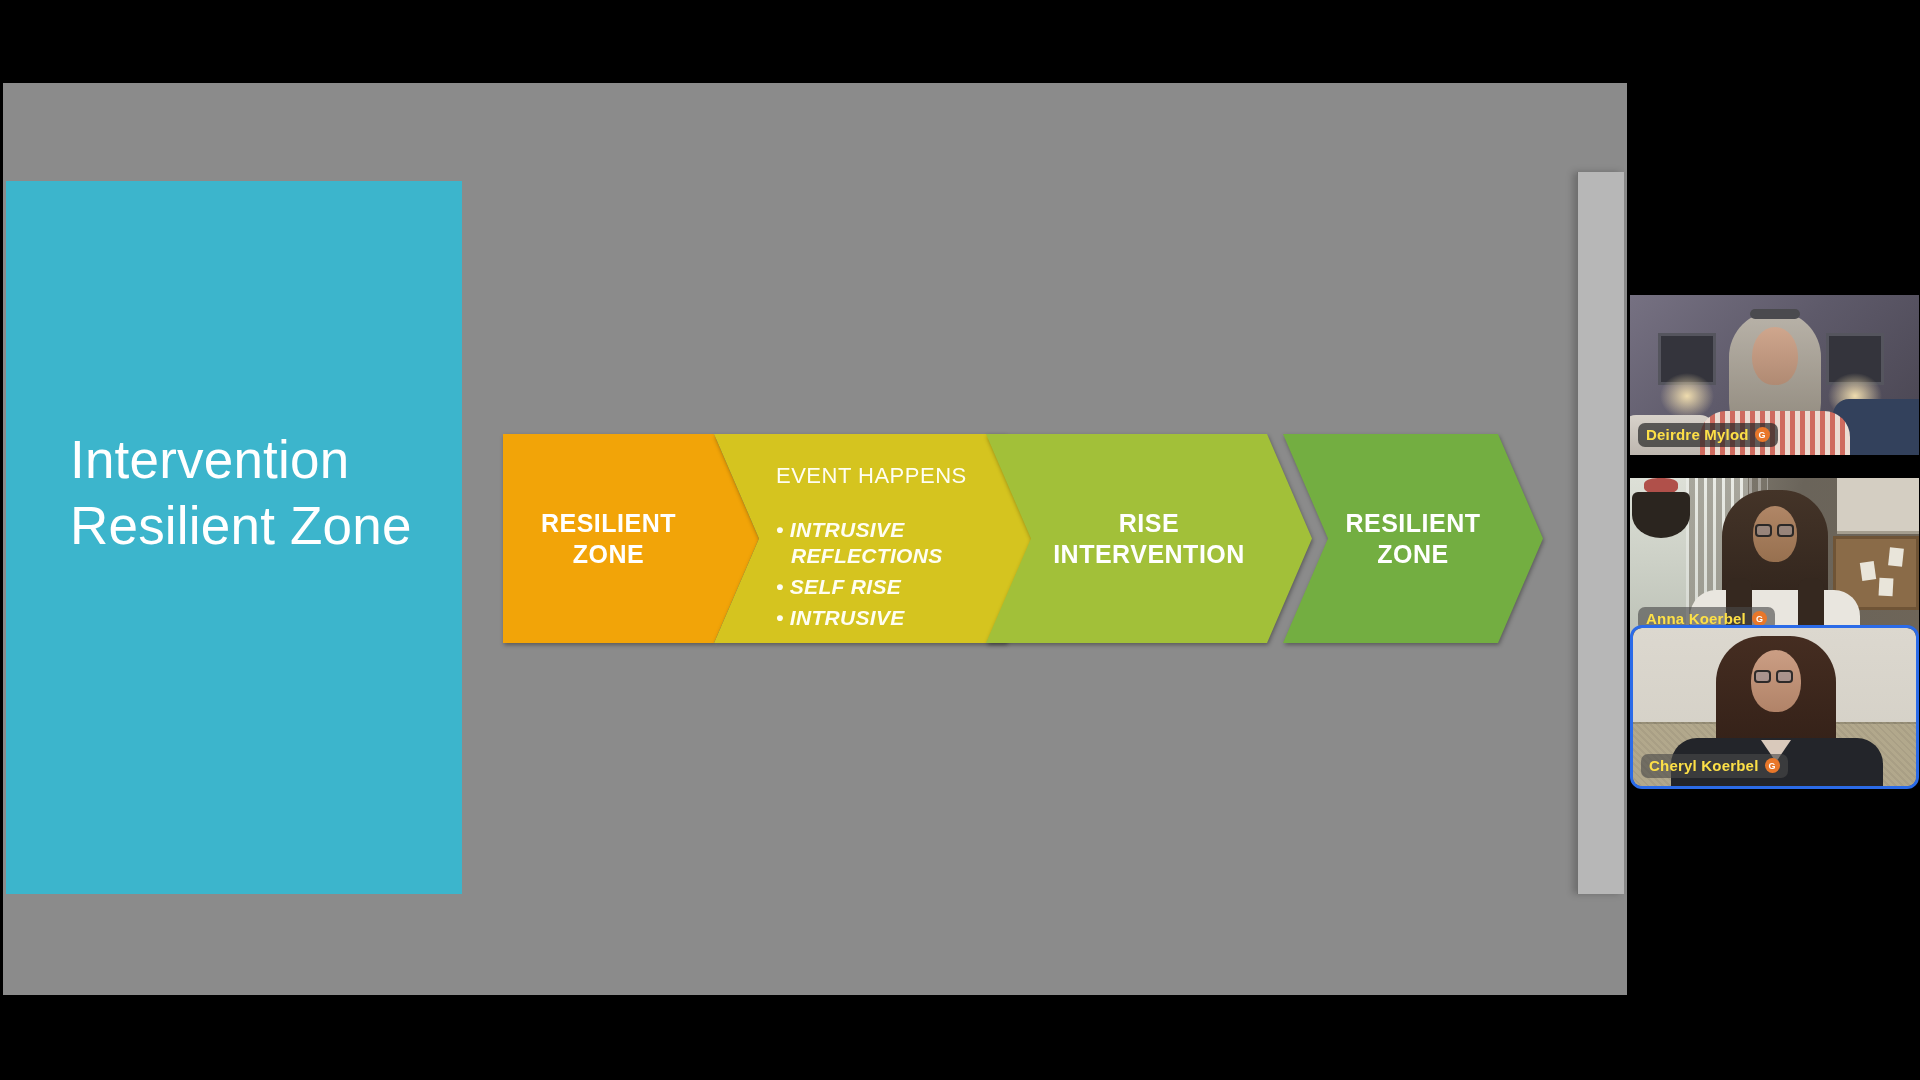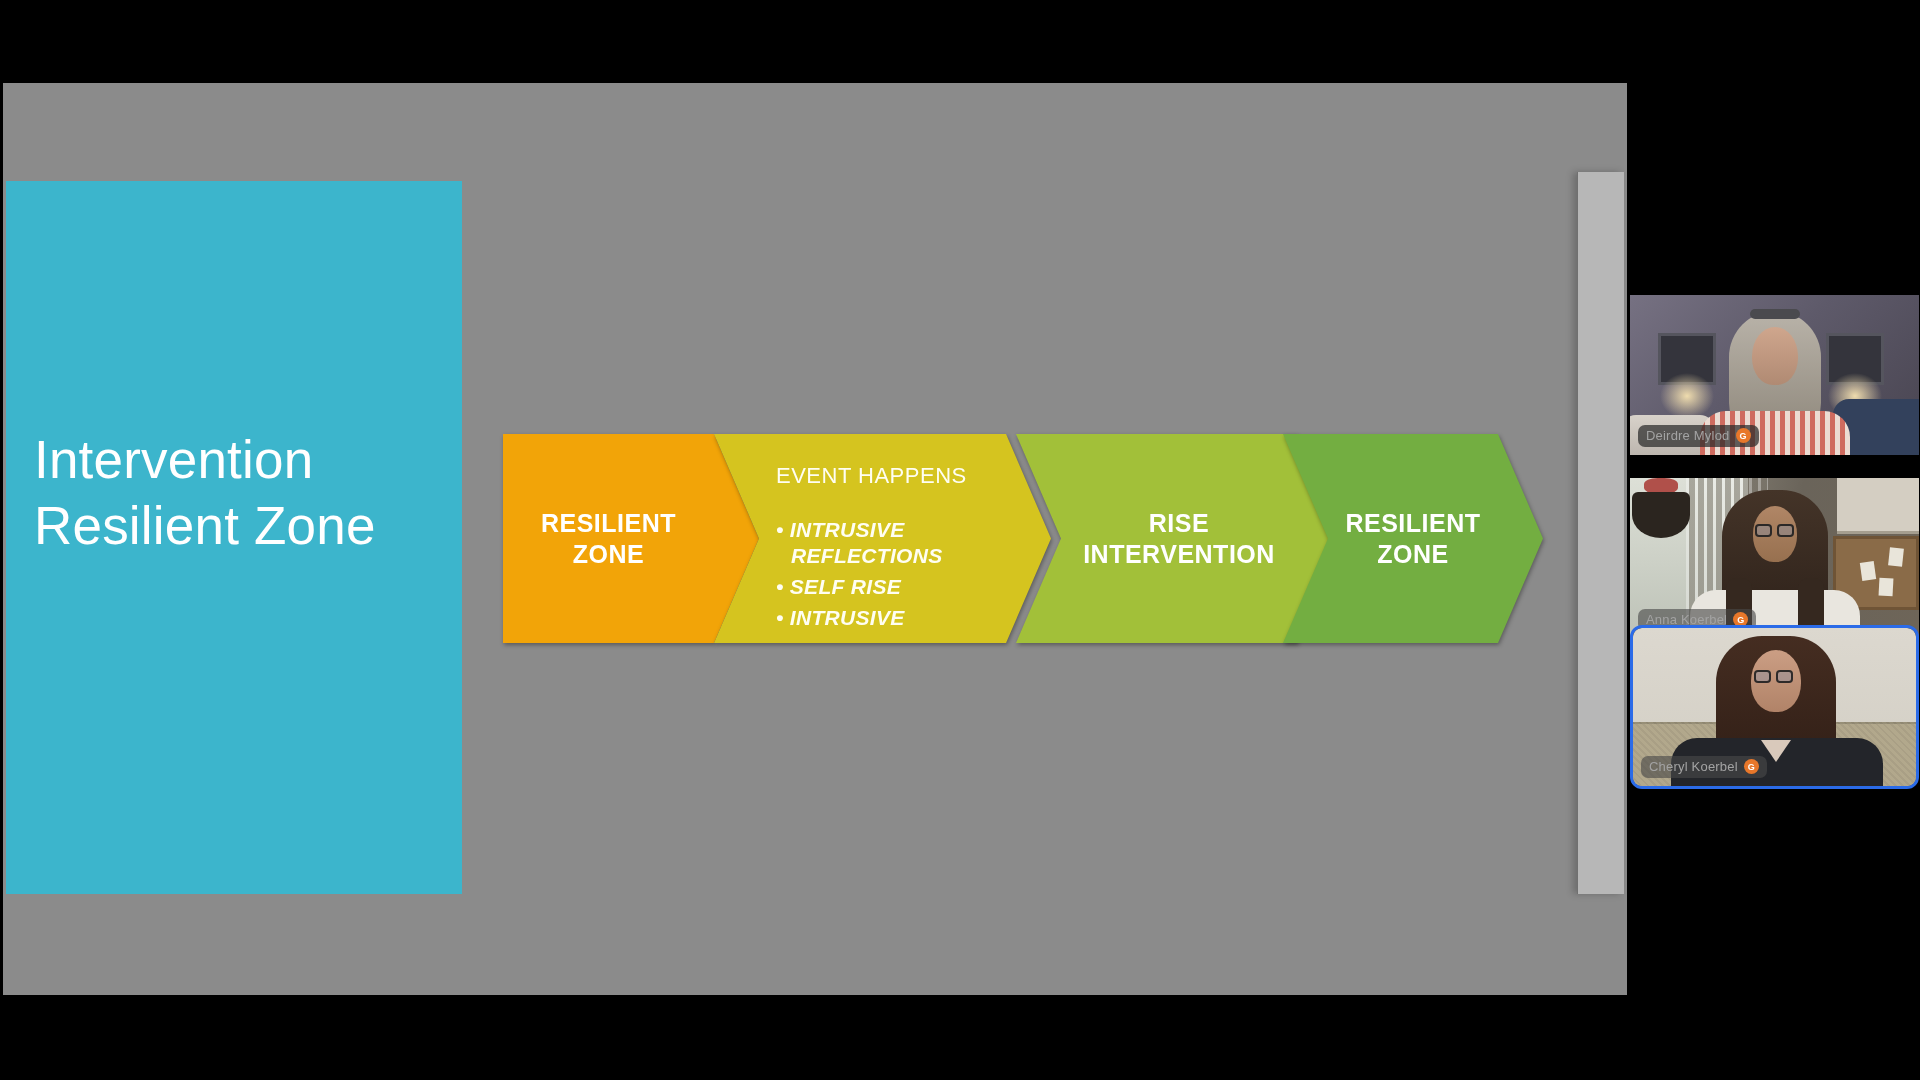--- a/index.html
+++ b/index.html
@@ -14,31 +14,31 @@
 
   
   .next-slide-edge { position:absolute; left:1574px; top:89px; width:47px; height:722px;
                      background:var(--next-slide,#b7b7b7);
                      border-left:1px solid #707070;
                      box-shadow:-4px 0 7px rgba(0,0,0,.22); }
 
   
   .title-panel { position:absolute; left:3px; top:98px; width:456px; height:713px;
                  background:var(--title-panel,#3cb5cc); }
-  .slide-title { padding:246px 10px 0 28px; color:#fff; font-size:53px; line-height:66px;
+  .slide-title { padding:246px 10px 0 64px; color:#fff; font-size:53px; line-height:66px;
                  font-weight:400; letter-spacing:.2px; }
   .slide-title span { display:block; }
 
   
   .process { position:absolute; left:500px; top:351px; width:1040px; height:209px; }
   .chev-wrap { position:absolute; top:0; height:209px;
                filter:drop-shadow(1px 2px 2px rgba(0,0,0,.35)); }
   .w1 { left:0;    width:256px; }
   .w2 { left:211px; width:337px; }
-  .w3 { left:513px; width:326px; }
+  .w3 { left:483px; width:326px; }
   .w4 { left:780px; width:260px; }
   .chev { position:relative; width:100%; height:100%; }
   .chev.first { clip-path:polygon(0 0, calc(100% - 45px) 0, 100% 50%,
                                   calc(100% - 45px) 100%, 0 100%); }
   .chev.mid   { clip-path:polygon(0 0, calc(100% - 45px) 0, 100% 50%,
                                   calc(100% - 45px) 100%, 0 100%, 45px 50%); }
   .seg1 { background:var(--arrow-1,#f2a408); }
   .seg2 { background:var(--arrow-2,#d5c41f); }
   .seg3 { background:var(--arrow-3,#a2c039); }
   .seg4 { background:var(--arrow-4,#73ae41); }
@@ -143,21 +143,21 @@
               background:linear-gradient(#cb9e84,#b18368); }
   .p3 .glasses { left:121px; top:42px; }
   .p3 .torso { left:38px; top:110px; width:212px; height:54px; background:#23252a; }
   .p3 .vneck { position:absolute; left:128px; top:112px; width:30px; height:22px;
                background:#d9c9bb; clip-path:polygon(0 0,100% 0,50% 100%); }
 
   
   .name-tag { position:absolute; left:8px; bottom:8px; display:flex; align-items:center;
               gap:6px; background:rgba(72,72,72,.62); border-radius:7px; padding:3px 8px 4px; }
   .tile1 .name-tag { background:rgba(42,42,42,.72); }
-  .name-tag .name { color:#a3a3a3; font-size:13px; font-weight:400; letter-spacing:.2px; }
+  .name-tag .name { color:#fde047; font-size:15px; font-weight:700; letter-spacing:.2px; }
   .name-tag .badge { width:15px; height:15px; border-radius:50%;
                      background:var(--badge,#e8772a); color:#fff; font-size:9px;
                      font-weight:700; display:flex; align-items:center;
                      justify-content:center; }
 </style>
 </head>
 <body>
 
 <div class="stage">
 

